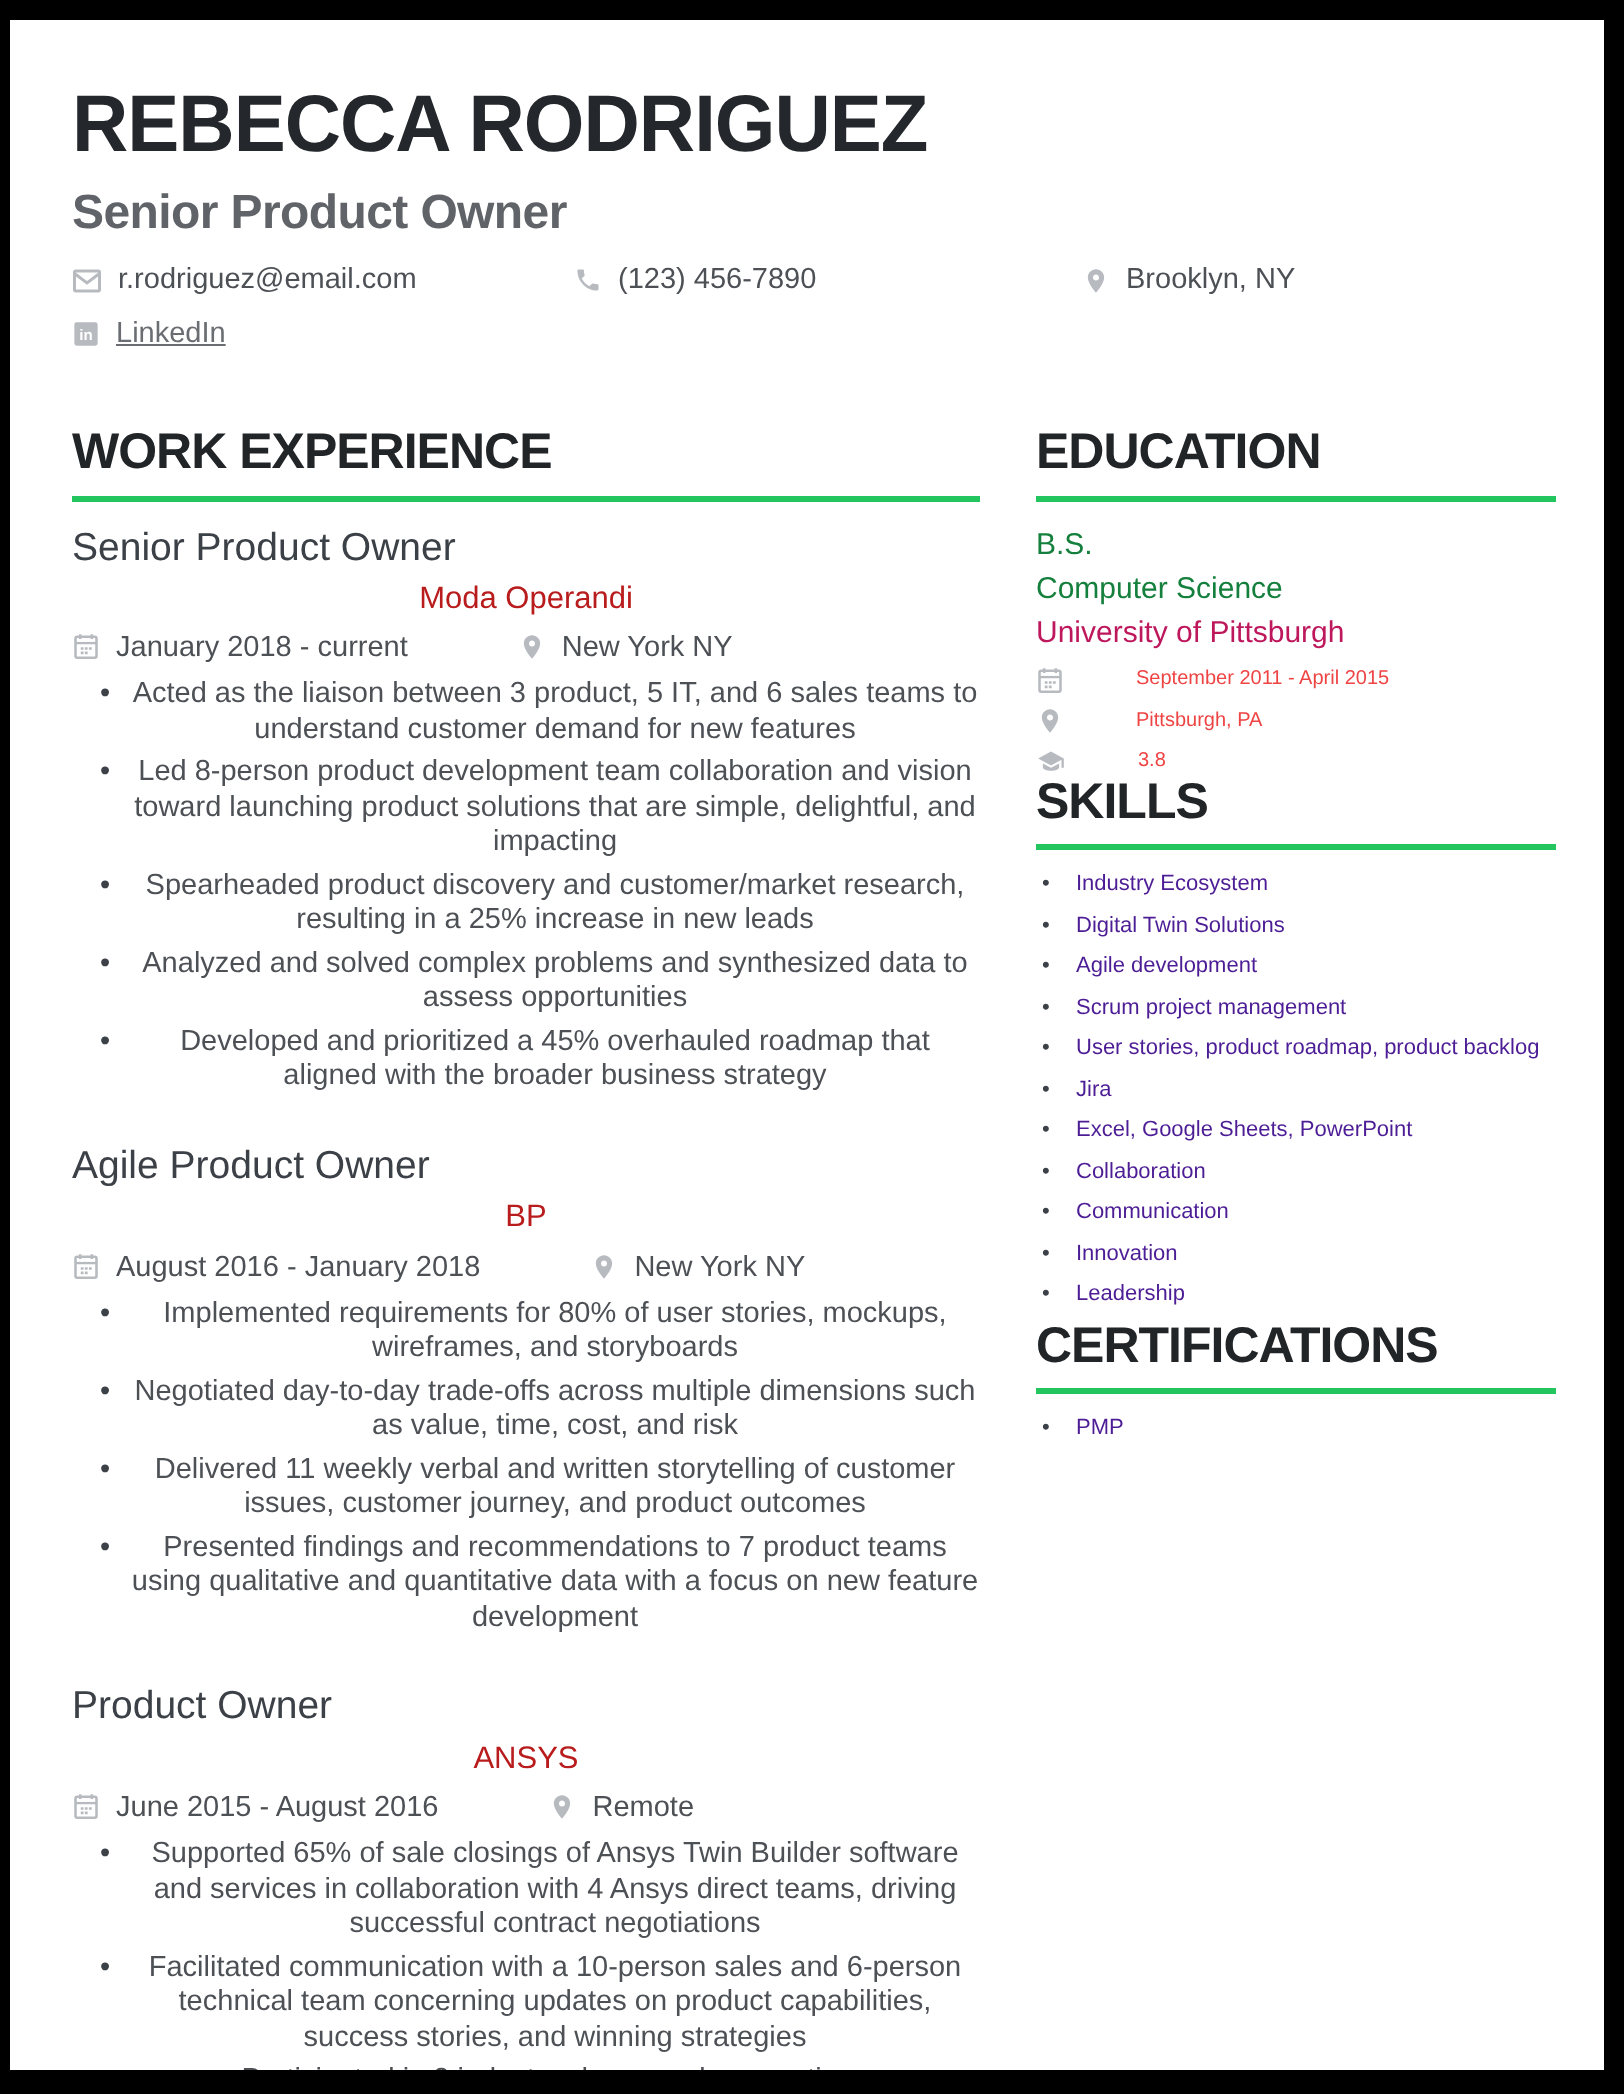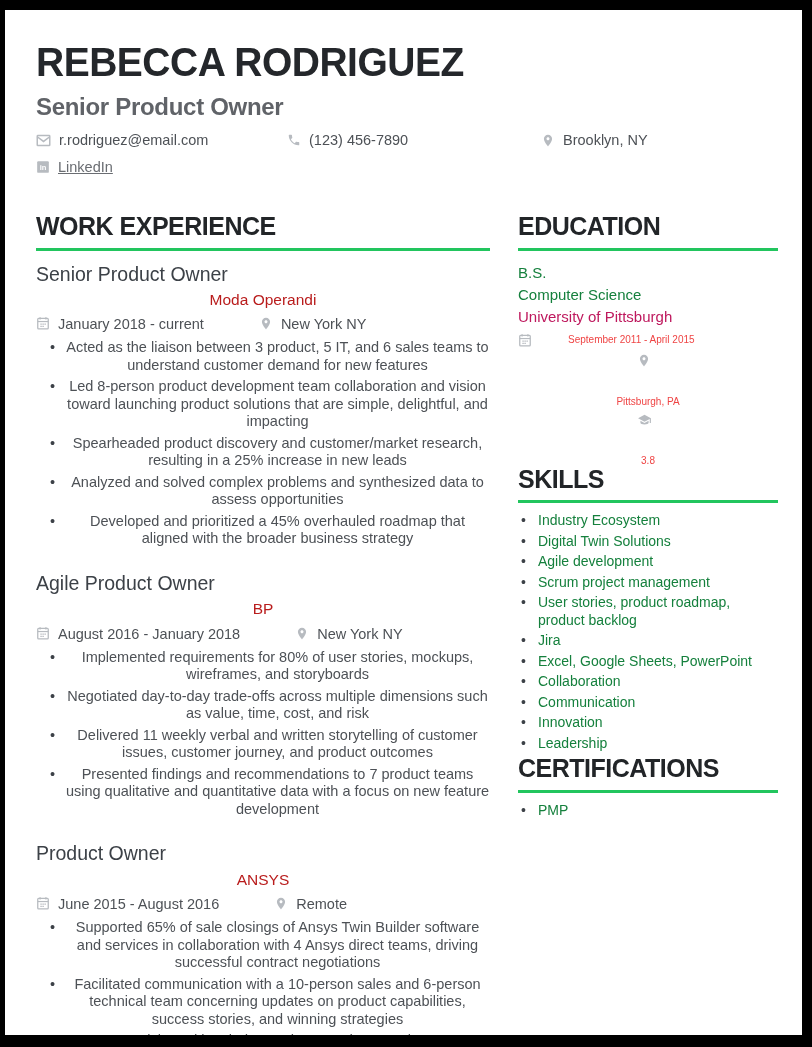--- a/index.html
+++ b/index.html
@@ -56,27 +56,27 @@
     position:relative; padding-left:29px; margin-bottom:4px;
     font-size:14.5px; line-height:17.5px; color:#4d5156;
   }
   ul.bullets li::before { content:"\2022"; position:absolute; left:14px; color:#3c4147; }
 
   
   .edu-block { margin-top:11px; }
   .edu-line { font-size:15px; color:#15803d; line-height:22px; }
   .edu-school { font-weight:normal; color:#be185d; }
   .meta-v { display:flex; align-items:center; font-size:10px; color:#ef4444; margin-top:5px;gap:28px; }
-  .meta-v + .meta-v { margin-top:6px;flex-direction:column; }
+  .meta-v + .meta-v { margin-top:6px; }
 
   .skills-head { margin-top:46px; }
   ul.side-list { margin:9px 0 0 0; padding:0; list-style:none; }
   ul.side-list li {
     position:relative; padding-left:20px; margin-bottom:3px;
-    font-size:14px; line-height:17.5px; color:#15803d;
+    font-size:11px; line-height:17.5px; color:#4c1d95;
   }
   ul.side-list li::before { content:"\2022"; position:absolute; left:3px; color:#3c4147; }
 
   .cert-head { margin-top:42px; }
 </style>
 </head>
 <body>
 
 <div class="page">
   <div class="inner">

